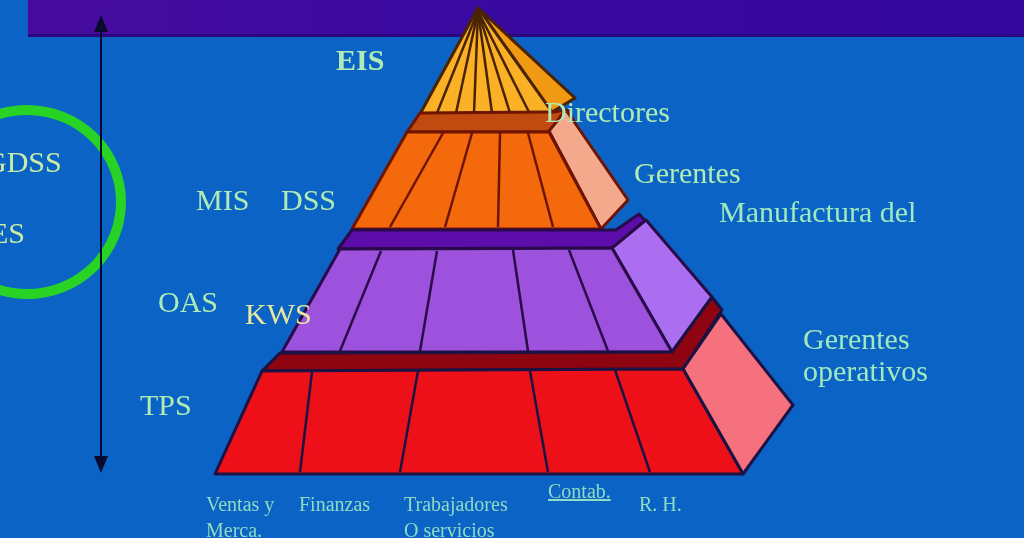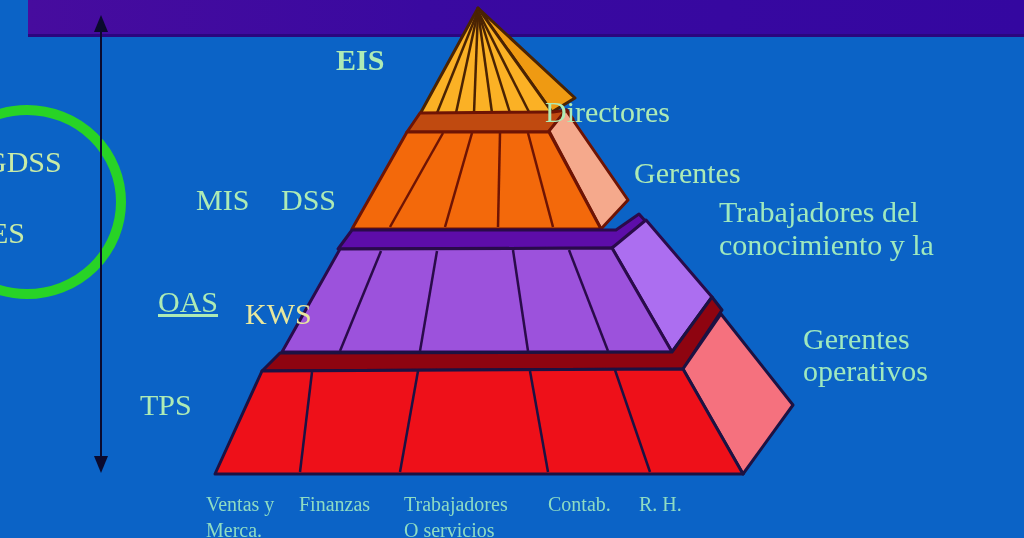--- a/index.html
+++ b/index.html
@@ -99,47 +99,46 @@
       </g>
     </g>
   </svg>
 
   <div class="lbl gdss" style="left:-15px;top:145px;">GDSS</div>
   <div class="lbl gdss" style="left:-10px;top:216px;">ES</div>
 
   <div class="lbl" style="left:336px;top:43px;font-weight:bold;">EIS</div>
   <div class="lbl" style="left:196px;top:183px;">MIS</div>
   <div class="lbl" style="left:281px;top:183px;">DSS</div>
-  <div class="lbl" style="left:158px;top:285px;text-decoration:underline;">OAS</div>
+  <div class="lbl" style="left:158px;top:285px;">OAS</div>
   <div class="lbl yellowish" style="left:245px;top:285px;">KWS</div>
   <div class="lbl" style="left:140px;top:388px;">TPS</div>
 
   <div class="lbl" style="left:545px;top:50px;margin-top:45px;">Directores</div>
   <div class="lbl" style="left:634px;top:156px;">Gerentes</div>
 
   <div class="multiline" style="left:719px;top:195px;">
-    <div>Trabajadores del</div>
-    <div>conocimiento y la</div>
+    <div>Manufactura del</div>
   </div>
 
   <div class="multiline" style="left:803px;top:323px;line-height:32px;">
     <div>Gerentes</div>
     <div>operativos</div>
   </div>
 
   <div class="dept" style="left:206px;top:491px;">
     <div>Ventas y</div>
     <div>Merca.</div>
   </div>
   <div class="dept" style="left:299px;top:491px;">
     <div>Finanzas</div>
   </div>
   <div class="dept" style="left:404px;top:491px;">
     <div>Trabajadores</div>
     <div>O servicios</div>
   </div>
-  <div class="dept" style="left:548px;top:491px;">
+  <div class="dept" style="left:548px;top:478px;text-decoration:underline;">
     <div>Contab.</div>
   </div>
   <div class="dept" style="left:639px;top:491px;">
     <div>R. H.</div>
   </div>
 </div>
 
 </body></html>

